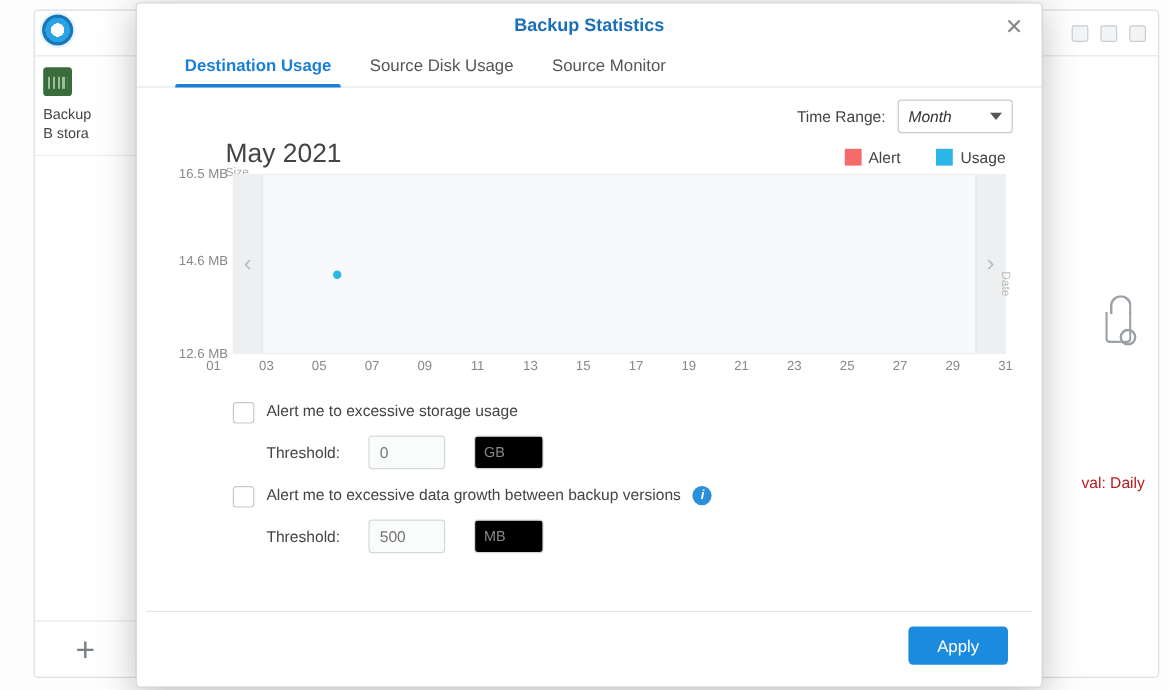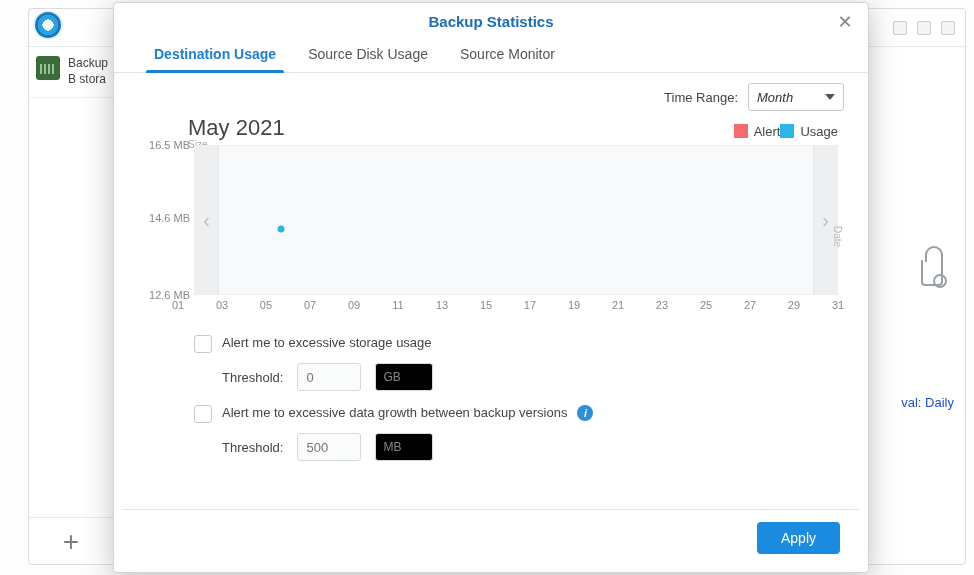--- a/index.html
+++ b/index.html
@@ -4,69 +4,69 @@
 <style>
   * { box-sizing: border-box; margin: 0; padding: 0; font-family: -apple-system, BlinkMacSystemFont, "Segoe UI", Arial, sans-serif; }
   body { width: 974px; height: 575px; background: #fdfdfd; position: relative; overflow: hidden; }
 
   
   .parent-window { position: absolute; left: 28px; top: 8px; right: 8px; bottom: 10px; background: #fff; border: 1px solid #d9dde1; border-radius: 4px; }
   .parent-titlebar { height: 38px; border-bottom: 1px solid #e6e8ea; display:flex; align-items:center; justify-content:flex-end; padding-right:10px; gap:10px; }
   .parent-titlebar .winbtn { width:14px; height:14px; border:1px solid #c8ccd0; border-radius:2px; background:#f3f4f5;}
   .app-icon { position:absolute; left:35px; top:12px; width:26px; height:26px; border-radius:50%; background:radial-gradient(circle,#fff 30%,#29a3e8 31%,#29a3e8 55%,#1a78b9 56%); box-shadow:0 0 0 2px #e7f3fb;}
   .sidebar { position:absolute; left:28px; top:46px; width:86px; bottom:10px; border-right:1px solid #e6e8ea;}
-  .task-item { display:flex; gap:8px; padding:10px 8px; border-bottom:1px solid #eceef0; }
+  .task-item { display:flex; gap:8px; padding:10px 8px; border-bottom:1px solid #eceef0;flex-direction:column; }
   .task-icon { width:24px; height:24px; background:#3a6b3a; border-radius:3px; position:relative; flex-shrink:0;}
   .task-icon::after{content:"";position:absolute;left:4px;top:8px;right:4px;bottom:6px;background:repeating-linear-gradient(90deg,#9cc09c 0 2px,transparent 2px 4px);}
   .task-text { font-size:12px; color:#444; line-height:1.3; white-space:nowrap; }
   .add-btn { position:absolute; left:28px; bottom:10px; width:86px; height:48px; border-top:1px solid #e6e8ea; display:flex; align-items:center; justify-content:center; font-size:28px; color:#7a7f84; cursor:pointer;}
   .right-side { position:absolute; right:18px; top:260px; width:48px; }
   .lock-icon { width:22px; height:26px; border:2px solid #9aa0a6; border-top:none; border-radius:0 0 4px 4px; margin:0 auto; position:relative;}
   .lock-icon::before{content:"";position:absolute;top:-14px;left:2px;width:14px;height:14px;border:2px solid #9aa0a6;border-bottom:none;border-radius:10px 10px 0 0;}
   .lock-icon::after{content:"";position:absolute;right:-6px;bottom:-4px;width:10px;height:10px;border:2px solid #9aa0a6;border-radius:50%;}
-  .right-text { position:absolute; right:20px; top:395px; font-size:13px; color:#1d4ed8;}
+  .right-text { position:absolute; right:20px; top:395px; font-size:13px; color:#b91c1c;}
 
   
   .modal { position:absolute; left:113px; top:2px; width:756px; bottom:2px; background:#fff; border:1px solid #cfd4d9; border-radius:4px; box-shadow:0 6px 30px rgba(0,0,0,0.25); display:flex; flex-direction:column;}
   .modal-header { text-align:center; padding:10px 0 8px; position:relative;}
   .modal-title { font-size:15px; font-weight:600; color:#1b6fb8; }
   .close-btn { position:absolute; right:14px; top:10px; width:18px; height:18px; cursor:pointer; color:#888; font-size:18px; line-height:18px;}
   .tabs { display:flex; gap:28px; padding:0 38px; border-bottom:1px solid #e2e5e8; }
   .tab { padding:8px 2px 10px; font-size:14px; color:#555; cursor:pointer; position:relative;}
   .tab.active { color:#1b7fd6; font-weight:600; }
   .tab.active::after { content:""; position:absolute; left:-6px; right:-6px; bottom:-1px; height:3px; background:#1b7fd6; border-radius:2px 2px 0 0;}
 
   .body { flex:1; padding:10px 24px 0 24px; overflow:hidden;}
   .toprow { display:flex; justify-content:flex-end; align-items:center; gap:10px; margin-bottom:4px;}
   .toprow label { font-size:13px; color:#444;}
   .select { width:96px; height:28px; border:1px solid #c5cace; border-radius:3px; background:#fff; display:flex; align-items:center; justify-content:space-between; padding:0 8px; font-size:13px; color:#333; cursor:pointer;font-style:italic;}
   .select .caret { width:0;height:0;border-left:5px solid transparent;border-right:5px solid transparent;border-top:6px solid #555;}
 
   .chart-block { position:relative; }
   .chart-title { font-size:22px; color:#444; font-weight:500; margin-left:50px; }
   .chart-sub { font-size:10px; color:#aaa; margin-left:50px; margin-top:-2px; margin-bottom:4px;}
-  .legend { display:flex; justify-content:flex-end; margin-top:-30px; margin-right:6px; font-size:13px; color:#444;}
+  .legend { display:flex; gap:30px; justify-content:flex-end; margin-top:-30px; margin-right:6px; font-size:13px; color:#444;}
   .legend .swatch{width:14px;height:14px;display:inline-block;vertical-align:-2px;margin-right:6px;}
   .sw-alert{background:#f56b6b;} .sw-usage{background:#2ab6e6;}
 
   .chart { position:relative; height:172px; margin-top:6px; margin-right:6px;}
   .yaxis { position:absolute; left:0; top:0; bottom:22px; width:56px;}
   .ylabel { position:absolute; right:4px; font-size:11px; color:#888; transform:translateY(-50%);}
   .plot { position:absolute; left:56px; right:0; top:0; bottom:22px; background:#f8f9fa; border:1px solid #eceef0;}
   .nav-arrow { position:absolute; top:0; bottom:0; width:24px; background:rgba(230,232,234,0.6); display:flex; align-items:center; justify-content:center; cursor:pointer; color:#b8bdc2; font-size:20px;}
   .nav-left{left:0;border-right:1px solid #e5e7e9;} .nav-right{right:0;border-left:1px solid #e5e7e9;}
   .xaxis { position:absolute; left:40px; right:0; bottom:0; height:22px;}
   .xlabel { position:absolute; top:4px; font-size:11px; color:#888; transform:translateX(-50%);}
   .axis-title{position:absolute;right:-10px;top:50%;font-size:10px;color:#bbb;transform:rotate(90deg);transform-origin:center;}
   .point { position:absolute; width:7px; height:7px; background:#2b8fd9; border-radius:50%; transform:translate(-50%,-50%);}
 
   .settings { margin:18px 0 0 56px; font-size:13px; color:#444;}
   .check-row { display:flex; align-items:flex-start; gap:10px; margin-bottom:10px;}
   .checkbox { width:18px; height:18px; border:1px solid #c5cace; border-radius:3px; background:#fff; cursor:pointer;}
-  .thresh-row { display:flex; align-items:center; gap:14px; margin:0 0 14px 28px;}
+  .thresh-row { display:flex; align-items:center; gap:24px; margin:0 0 14px 28px;}
   .num-input { width:64px; height:28px; border:1px solid #d6d9dc; border-radius:3px; padding:0 8px; font-size:13px; color:#b2b6ba; background:#fafbfb;}
   .unit-select { width:58px; height:28px; border:1px solid #d6d9dc; border-radius:3px; background:#000000; display:flex; align-items:center; justify-content:space-between; padding:0 7px; font-size:12px; color:#888; cursor:pointer;}
   .unit-select .caret{border-top-color:#999;}
   .info-icon{width:16px;height:16px;border-radius:50%;background:#2b8fd9;color:#fff;display:inline-flex;align-items:center;justify-content:center;font-size:11px;font-weight:700;font-style:italic;}
 
   .footer { border-top:1px solid #e2e5e8; padding:12px 20px; display:flex; justify-content:flex-end; margin:0 8px 6px 8px;}
   .apply-btn { background:#1b8be0; color:#fff; border:none; border-radius:4px; padding:8px 24px; font-size:14px; cursor:pointer;}
 </style>
 </head>
 <body>

